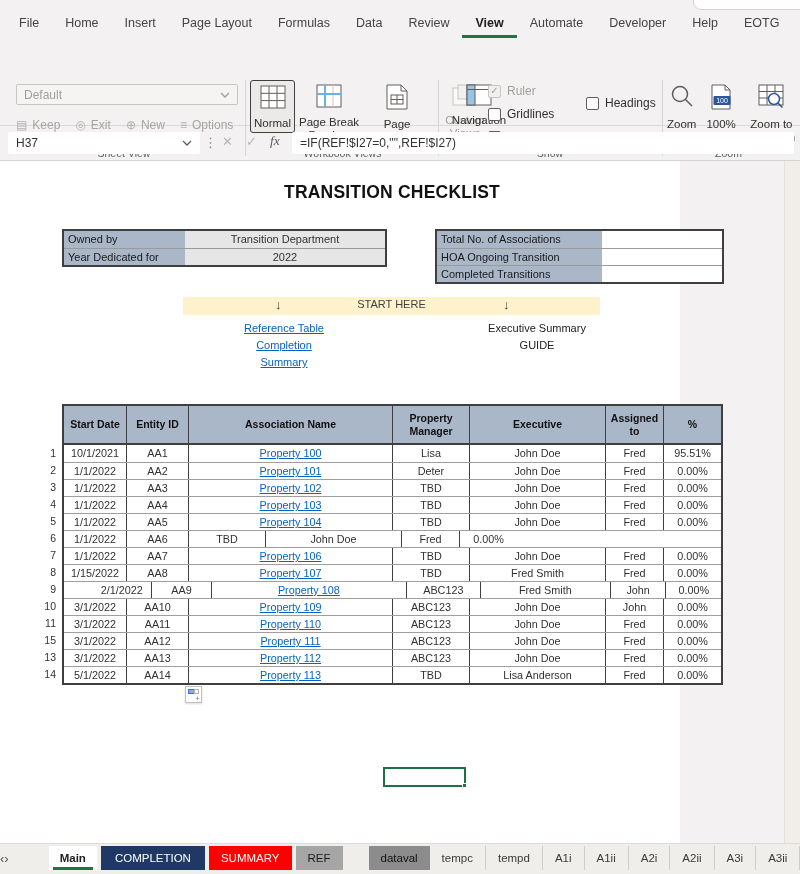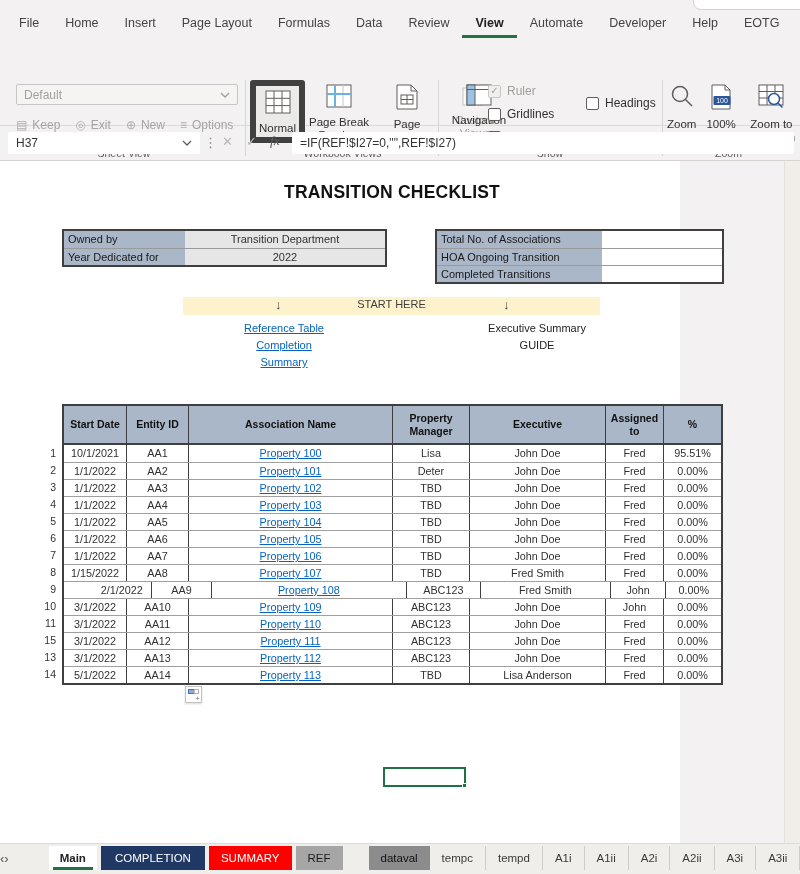--- a/index.html
+++ b/index.html
@@ -21,21 +21,21 @@
   .grp-label { position:absolute; top:109px; font-size:10.5px; color:#605e5c; text-align:center; }
   .sv-dd { position:absolute; left:16px; top:46px; width:222px; height:21px; background:#f6f4f3;
     border:1px solid #c8c6c4; border-radius:2px; display:flex; align-items:center; justify-content:space-between;
     padding:0 7px; font-size:12px; color:#a19f9d; }
   #sv-buttons { position:absolute; left:16px; top:80px; display:flex; gap:15px; }
   .sv-btn { display:flex; align-items:center; gap:5px; font-size:12px; color:#a6a4a2; }
   .sv-ico { font-size:12px; color:#b0aeac; }
   #wv-buttons { position:absolute; left:250px; top:42px; display:flex; align-items:flex-start; }
   .big-btn { display:flex; flex-direction:column; align-items:center; padding:4px 3px 2px 3px; border-radius:3px; }
   .big-btn .bb-label { font-size:11.5px; line-height:1.12; text-align:center; color:#323130; margin-top:4px; }
-  .big-btn.selected { background:#eceae8; border:6px solid #404040; }
+  .big-btn.selected { background:#eceae8; border:1px solid #404040; }
   .big-btn.disabled .bb-label { color:#a19f9d; }
   #nav-button { position:absolute; left:447px; top:42px; width:64px; }
   #show-col1 { position:absolute; left:488px; top:46px; display:flex; flex-direction:column; gap:9px; }
   #show-col2 { position:absolute; left:586px; top:58px; }
   .chk-row { display:flex; align-items:center; gap:6px; font-size:12px; color:#323130; }
   .chk-box { width:13px; height:13px; border:1px solid #605e5c; background:#fff; border-radius:2px;
     display:flex; align-items:center; justify-content:center; font-size:10px; line-height:1; color:#323130; }
   .chk-row.disabled { color:#a19f9d; }
   .chk-row.disabled .chk-box { border-color:#c8c6c4; background:#f1efee; color:#a19f9d; }
   #zoom-buttons { position:absolute; left:664px; top:42px; display:flex; gap:4px; align-items:flex-start; }
@@ -388,21 +388,20 @@
           <div class="td" style="width: 62px;">AA5</div>
           <div class="td" style="width: 204px;"><a href="#">Property 104</a></div>
           <div class="td" style="width: 77px;">TBD</div>
           <div class="td" style="width: 136px;">John Doe</div>
           <div class="td" style="width: 58px;">Fred</div>
           <div class="td" style="width: 58px;">0.00%</div>
         </div>
         <div class="tr">
           <div class="td" style="width: 62px;">1/1/2022</div>
           <div class="td" style="width: 62px;">AA6</div>
-          <div class="td" style="width: 204px;"><a href="#">Property 105</a></div>
           <div class="td" style="width: 77px;">TBD</div>
           <div class="td" style="width: 136px;">John Doe</div>
           <div class="td" style="width: 58px;">Fred</div>
           <div class="td" style="width: 58px;">0.00%</div>
         </div>
         <div class="tr">
           <div class="td" style="width: 62px;">1/1/2022</div>
           <div class="td" style="width: 62px;">AA7</div>
           <div class="td" style="width: 204px;"><a href="#">Property 106</a></div>
           <div class="td" style="width: 77px;">TBD</div>

